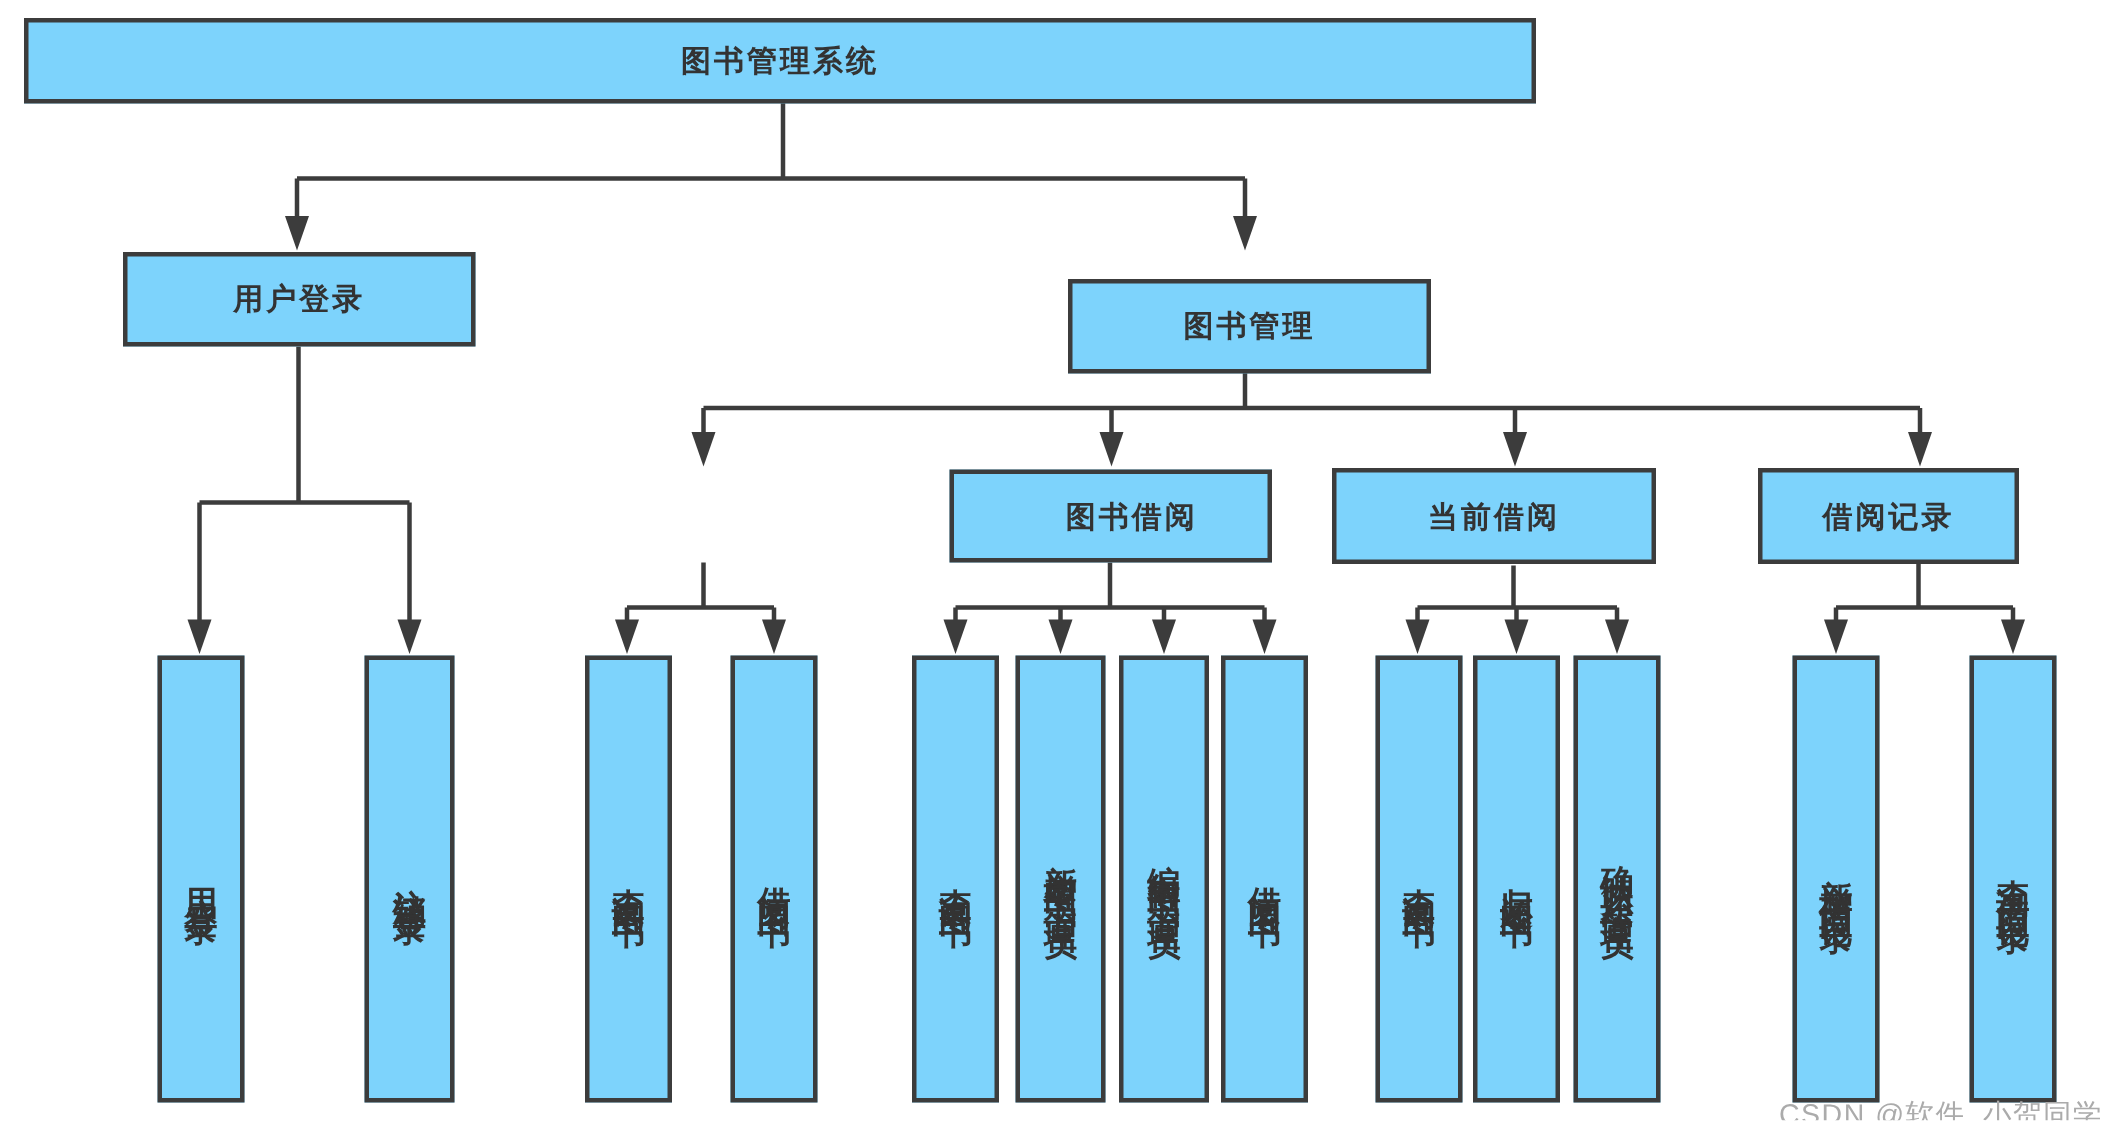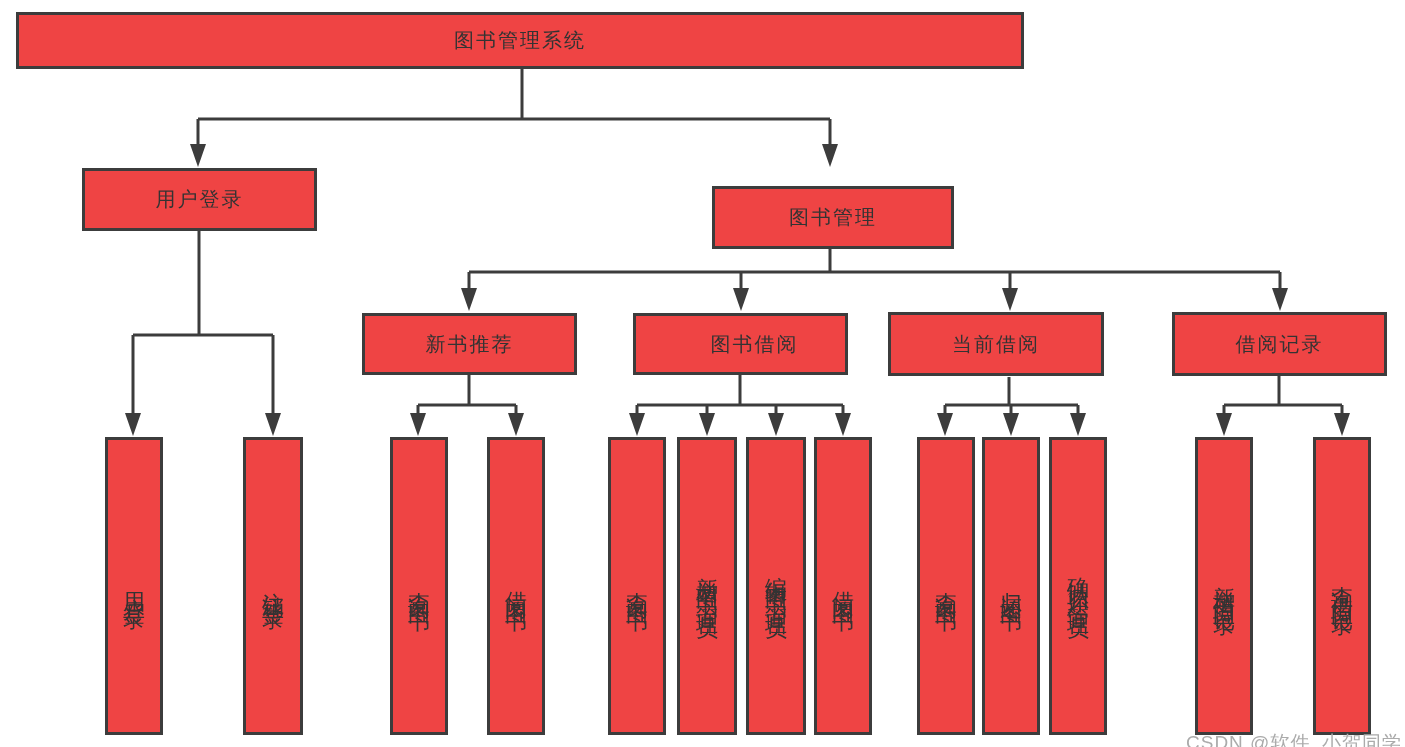--- a/index.html
+++ b/index.html
@@ -8,25 +8,26 @@
     width:1405px;height:747px;
     background:#ffffff;
     font-family:"Liberation Sans","DejaVu Sans",sans-serif;
     overflow:hidden;
   }
   .wires{position:absolute;left:0;top:0;width:1405px;height:747px;}
   .node{
     position:absolute;
     box-sizing:border-box;
     border:3px solid #3c3c3c;
-    background:#ef4444;
+    background:#7dd3fc;
     display:flex;
     align-items:center;
     justify-content:center;
     color:#333333;
+    font-weight:bold;
   }
   .hnode span{
     font-size:20px;
     letter-spacing:2px;
     white-space:nowrap;
   }
   .vnode{border-width:3px;}
   .vnode span{
     writing-mode:vertical-rl;
     text-orientation:mixed;
@@ -105,30 +106,27 @@
     <span>图书管理系统</span>
   </div>
 
   <div class="node hnode" style="left:82px;top:168px;width:235px;height:63px;">
     <span>用户登录</span>
   </div>
   <div class="node hnode" style="left:712px;top:186px;width:242px;height:63px;">
     <span>图书管理</span>
   </div>
 
-  <div class="node hnode" style="left:362px;top:313px;width:215px;height:62px;">
-    <span>新书推荐</span>
-  </div>
   <div class="node hnode" style="left:633px;top:313px;width:215px;height:62px;padding-left:28px;">
     <span>图书借阅</span>
   </div>
   <div class="node hnode" style="left:888px;top:312px;width:216px;height:64px;">
     <span>当前借阅</span>
   </div>
-  <div class="node hnode" style="left:1172px;top:312px;width:215px;height:64px;">
+  <div class="node hnode" style="left:1172px;top:312px;width:174px;height:64px;">
     <span>借阅记录</span>
   </div>
 
   <div class="node vnode" style="left:105px;top:437px;width:58px;height:298px;">
     <span>用户登录</span>
   </div>
   <div class="node vnode" style="left:243px;top:437px;width:60px;height:298px;">
     <span>注销登录</span>
   </div>
 

